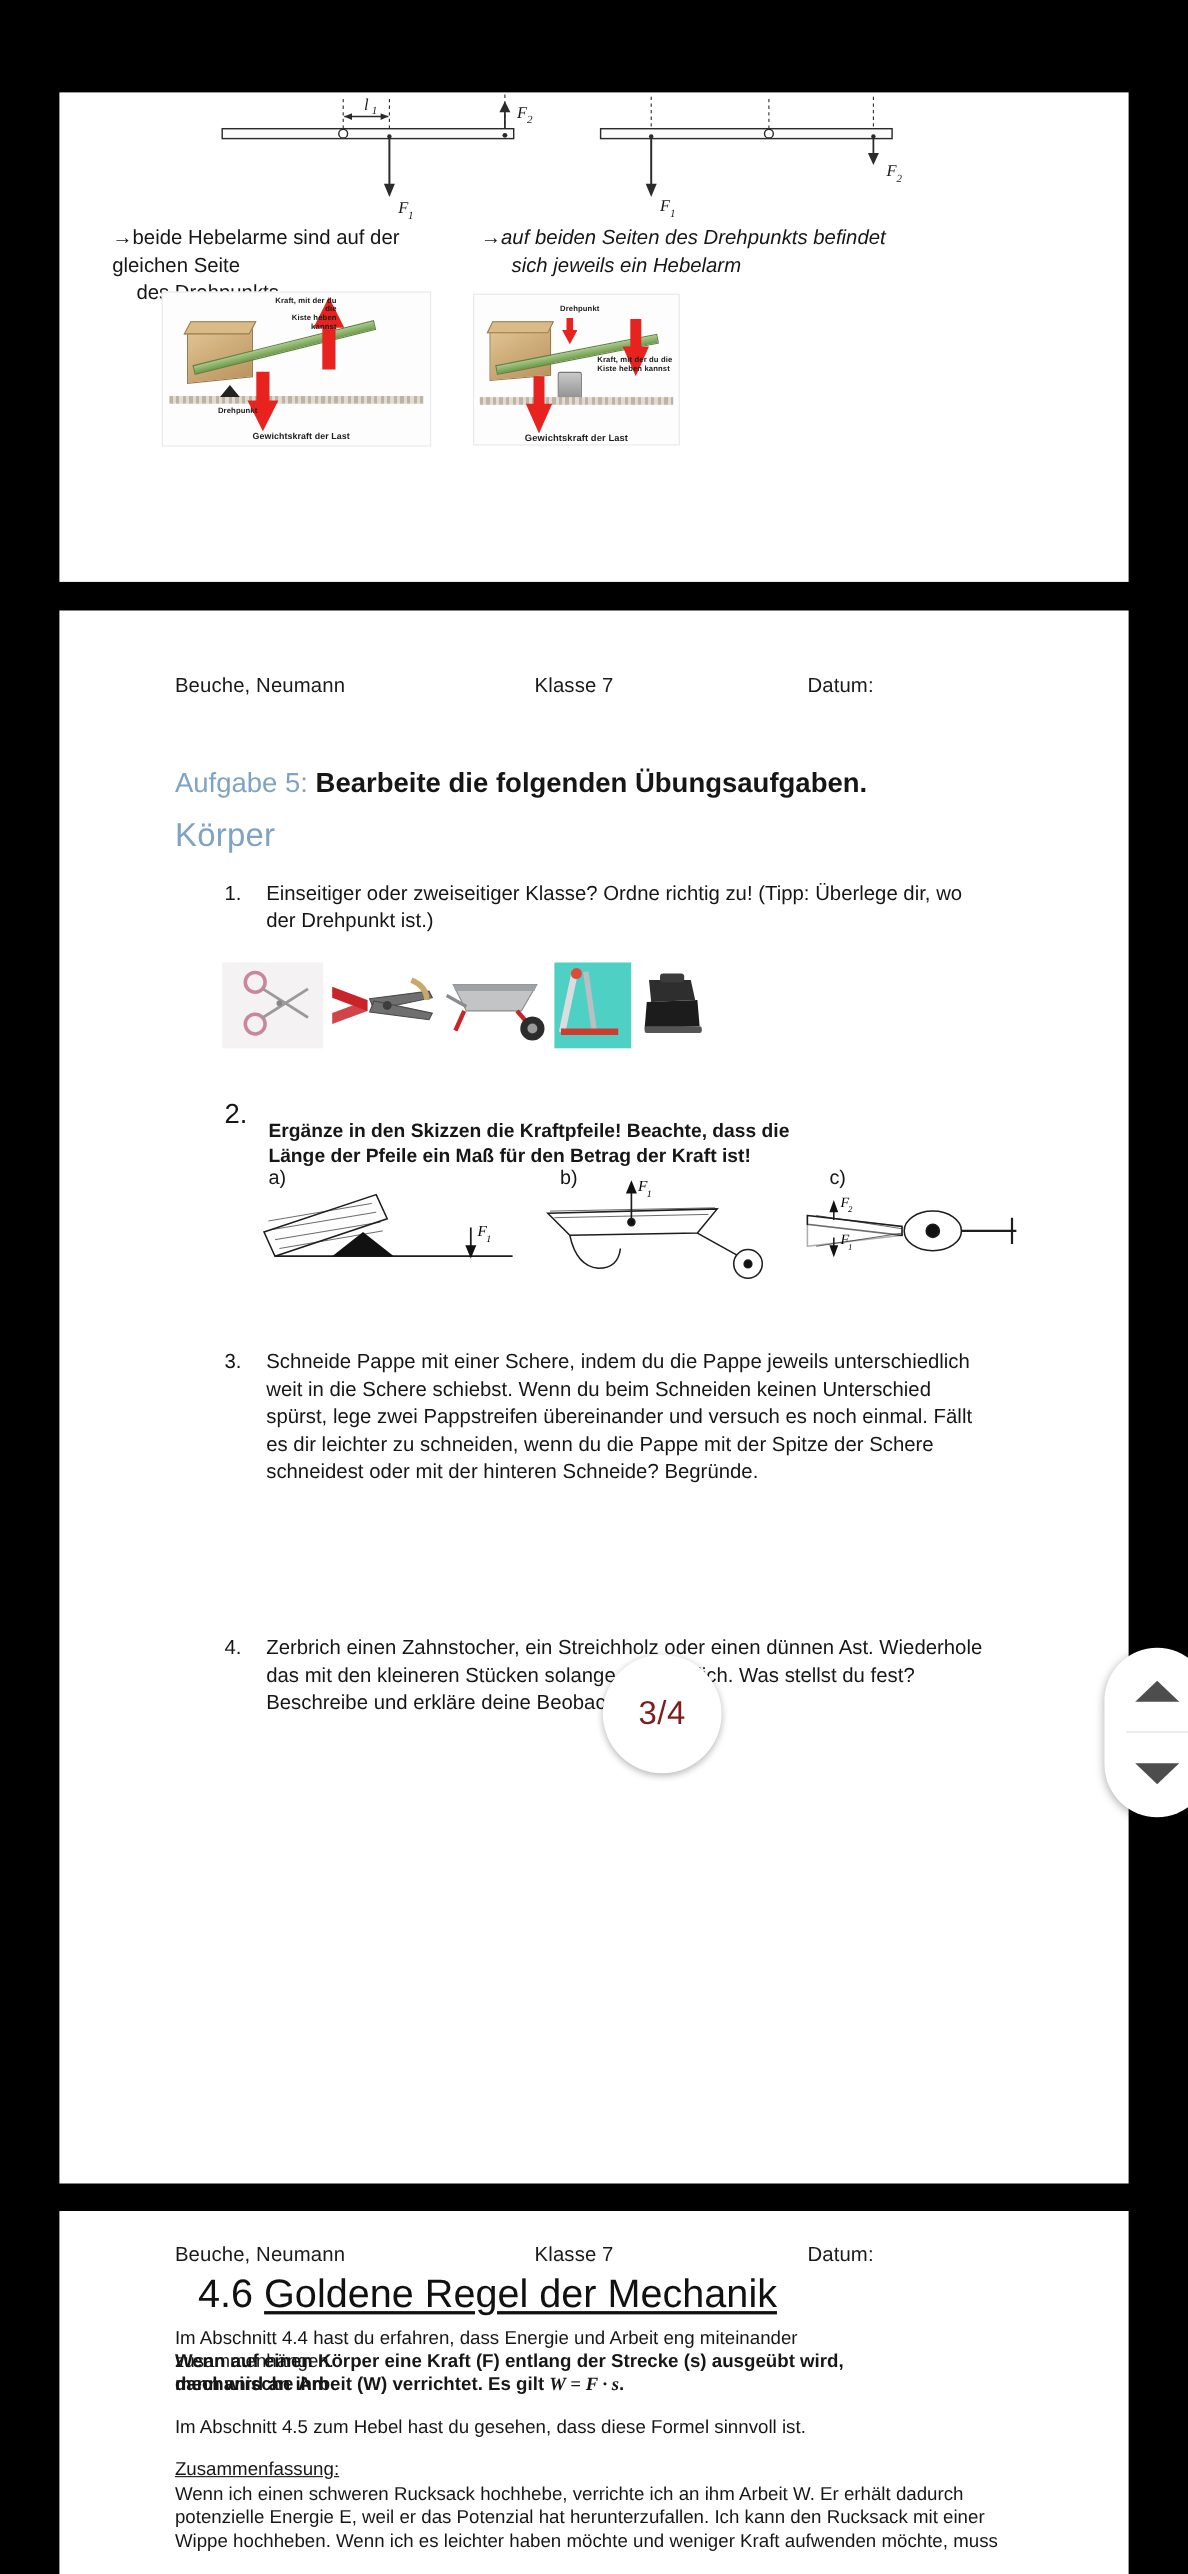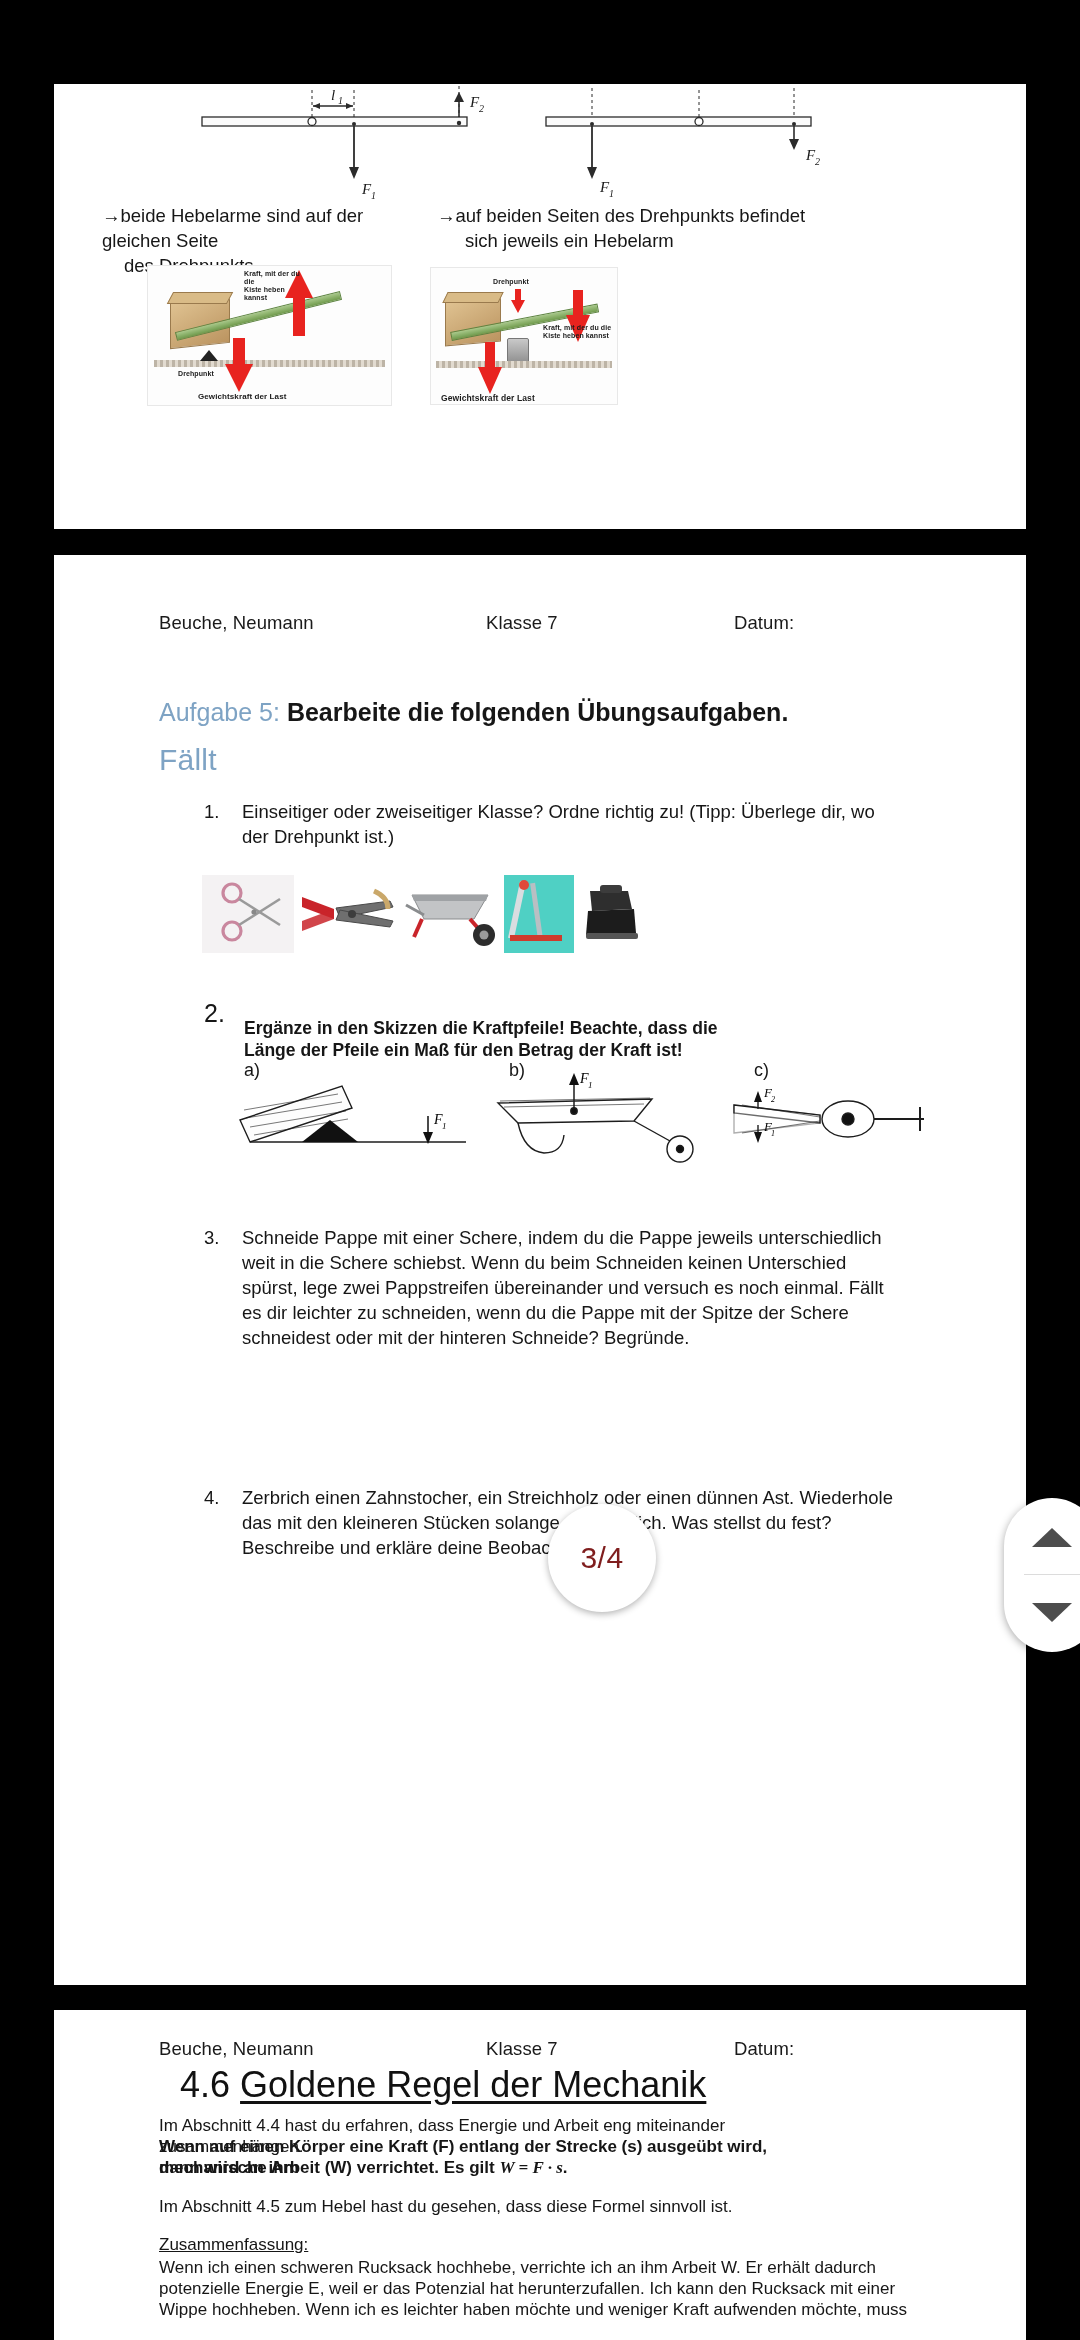--- a/index.html
+++ b/index.html
@@ -88,21 +88,21 @@
     border: 1px solid #e8e8e8;
     overflow: hidden;
   }
   .fig-label {
     position: absolute;
     font-size: 7px;
     font-weight: bold;
     color: #1b1b1b;
     letter-spacing: .1px;
     line-height: 8px;
-    text-align: left;
+    text-align: right;
   }
   .red-arrow { position: absolute; }
   .fulcrum {
     position: absolute;
     width: 0; height: 0;
     border-left: 9px solid transparent;
     border-right: 9px solid transparent;
     border-bottom: 11px solid #222;
   }
 
@@ -235,21 +235,21 @@
         <text x="555" y="113" font-size="10" font-style="italic" font-family="Liberation Serif, serif" fill="#1a1a1a">1</text>
         <text x="752" y="76" font-size="15" font-style="italic" font-family="Liberation Serif, serif" fill="#1a1a1a">F</text>
         <text x="761" y="81" font-size="10" font-style="italic" font-family="Liberation Serif, serif" fill="#1a1a1a">2</text>
       </svg>
 
       <div class="arrow-cols" style="top:119px;">
         <div class="arrow-col" style="position:absolute;left:48px;width:330px;">
           <div>→beide Hebelarme sind auf der gleichen Seite</div>
           <div style="padding-left:22px;">des Drehpunkts</div>
         </div>
-        <div class="arrow-col" style="position:absolute;left:383px;width:410px;">
+        <div class="arrow-col" style="position:absolute;left:383px;width:410px;font-style:italic;">
           <div>→auf beiden Seiten des Drehpunkts befindet</div>
           <div style="padding-left:28px;">sich jeweils ein Hebelarm</div>
         </div>
       </div>
 
       <div class="fig-box" style="left:93px; top:181px; width:245px; height:141px;">
 
         <div style="position:absolute;left:22px;top:32px;width:60px;height:48px;background:linear-gradient(155deg,#e0c392,#bb9460);border:1px solid #9a7a4d;transform:skewY(-6deg);"></div>
         <div style="position:absolute;left:22px;top:26px;width:60px;height:12px;background:#d9bb87;border:1px solid #9a7a4d;transform:skewX(-28deg);"></div>
 
@@ -302,21 +302,21 @@
         <span class="h-left">Beuche, Neumann</span>
         <span class="h-center">Klasse 7</span>
         <span class="h-right">Datum:</span>
       </div>
 
       <div class="doc-text" style="left:105px; top:145px;">
         <span class="accent">Aufgabe 5:</span>
         <span class="bold">Bearbeite die folgenden Übungsaufgaben.</span>
       </div>
 
-      <div class="heading-ubung" style="left:105px; top:188px;">Fällt</div>
+      <div class="heading-ubung" style="left:105px; top:188px;">Körper</div>
 
       <div class="olist" style="left:150px; top:244px; width:700px;">
         <div class="oitem">
           <div class="num">1.</div>
           <div class="body" style="width:660px;">Einseitiger oder zweiseitiger Klasse? Ordne richtig zu! (Tipp: Überlege dir, wo der Drehpunkt ist.)</div>
         </div>
       </div>
 
       <div class="tools-row" style="left:148px; top:320px;">
 

